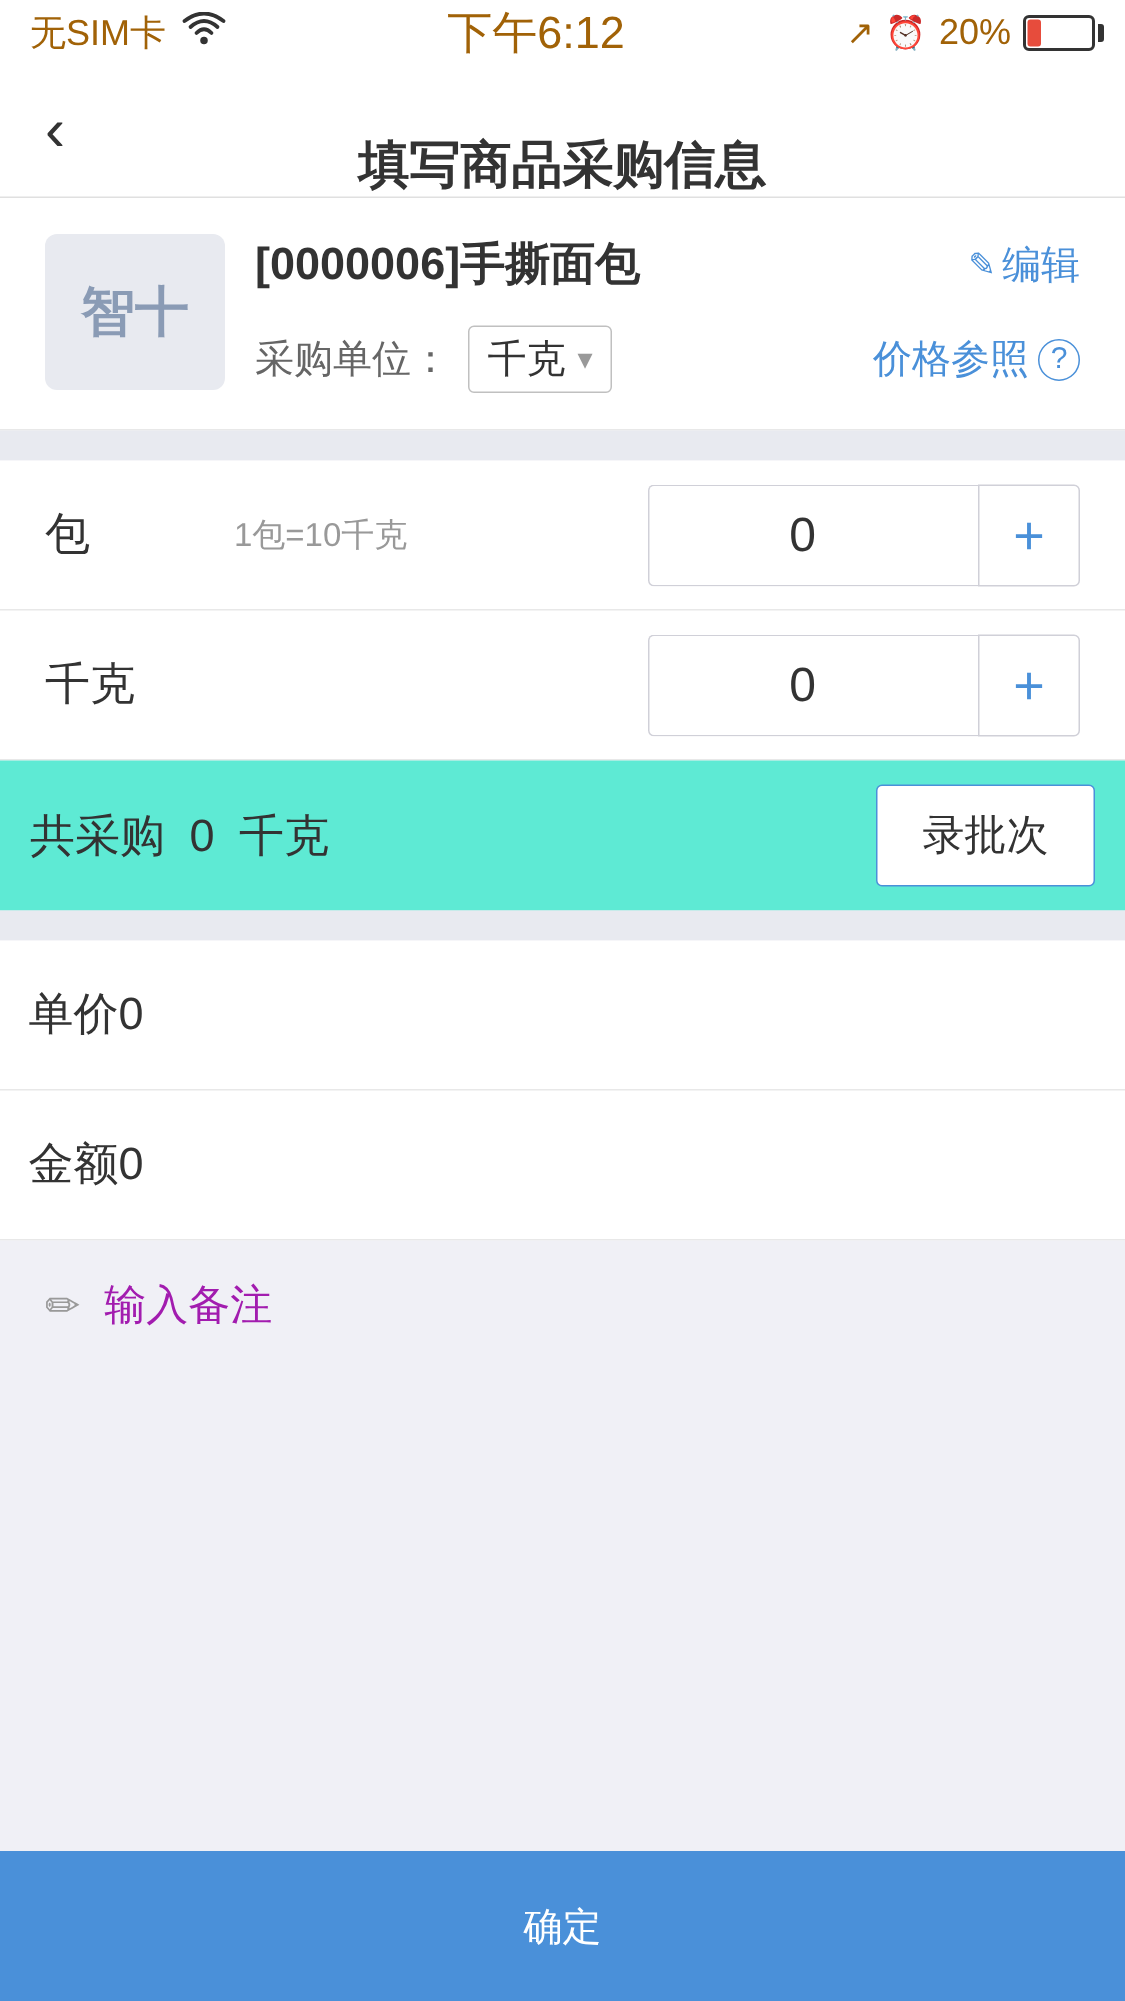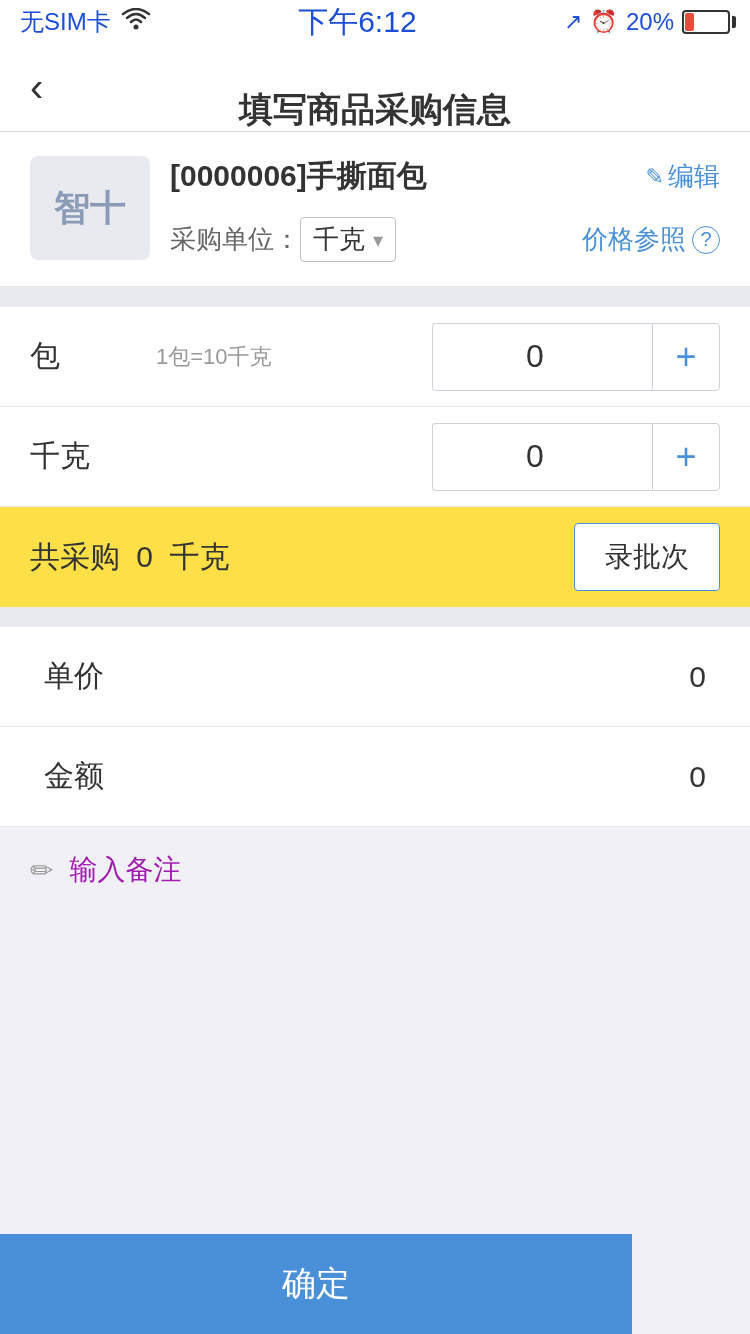--- a/index.html
+++ b/index.html
@@ -16,21 +16,21 @@
     
     .status-bar {
       width: 750px;
       height: 44px;
       background: #fff;
       display: flex;
       align-items: center;
       justify-content: space-between;
       padding: 0 20px;
       font-size: 24px;
-      color: #1d4ed8;
+      color: #a16207;
     }
     .status-left { display: flex; align-items: center; gap: 10px; }
     .status-center { font-size: 30px; font-weight: 500; }
     .status-right { display: flex; align-items: center; gap: 8px; font-size: 24px; }
     .battery-icon {
       width: 48px; height: 24px;
       border: 2px solid #333;
       border-radius: 4px;
       position: relative;
       display: flex; align-items: center;
@@ -201,23 +201,23 @@
       color: #4a90d9;
       cursor: pointer;
       border-radius: 0 4px 4px 0;
     }
 
     
     .summary-row {
       display: flex;
       align-items: center;
       justify-content: space-between;
-      padding: 0 30px;
+      padding: 0 20px;
       height: 100px;
-      background: #fde047;
+      background: #5eead4;
     }
     .summary-text {
       font-size: 30px;
       color: #333;
     }
     .batch-btn {
       padding: 14px 30px;
       border: 1px solid #4a90d9;
       border-radius: 4px;
       font-size: 28px;
@@ -227,22 +227,21 @@
     }
 
     
     .info-section {
       background: #fff;
       margin-top: 0;
     }
     .info-row {
       display: flex;
       align-items: center;
-      justify-content: space-between;
-      padding: 0 44px;
+      padding: 0 19px;
       height: 100px;
       border-bottom: 1px solid #e8e8e8;
     }
     .info-label {
       font-size: 30px;
       color: #333;
     }
     .info-value {
       font-size: 30px;
       color: #333;
@@ -267,27 +266,27 @@
     .content-area {
       background: #f0f0f6;
       flex: 1;
       min-height: 300px;
     }
 
     
     .confirm-btn {
       position: fixed;
       bottom: 0;
-      width: 632px;
+      width: 750px;
       height: 100px;
       background: #4a90d9;
       display: flex;
       align-items: center;
       justify-content: center;
-      font-size: 34px;
+      font-size: 26px;
       color: #fff;
       font-weight: 500;
       cursor: pointer;
     }
   </style>
 </head>
 <body>
 
 <div class="status-bar">
   <div class="status-left">
@@ -324,21 +323,21 @@
   </div>
   <div class="product-info">
     <div class="product-name-row">
       <span class="product-name">[0000006]手撕面包</span>
       <span class="edit-btn">
         <span style="font-size:22px;">✎</span>
         <span>编辑</span>
       </span>
     </div>
     <div class="purchase-unit-row">
-      <div style="display:flex;align-items:center;gap:0;">
+      <div style="display:flex;align-items:center;gap:12px;">
         <span class="purchase-unit-label">采购单位：</span>
         <div class="unit-selector">
           <span>千克</span>
           <span class="chevron-down">▾</span>
         </div>
       </div>
       <div class="price-ref">
         <span>价格参照</span>
         <span style="width:28px;height:28px;border:1.5px solid #4a90d9;border-radius:50%;display:inline-flex;align-items:center;justify-content:center;font-size:20px;">?</span>
       </div>

